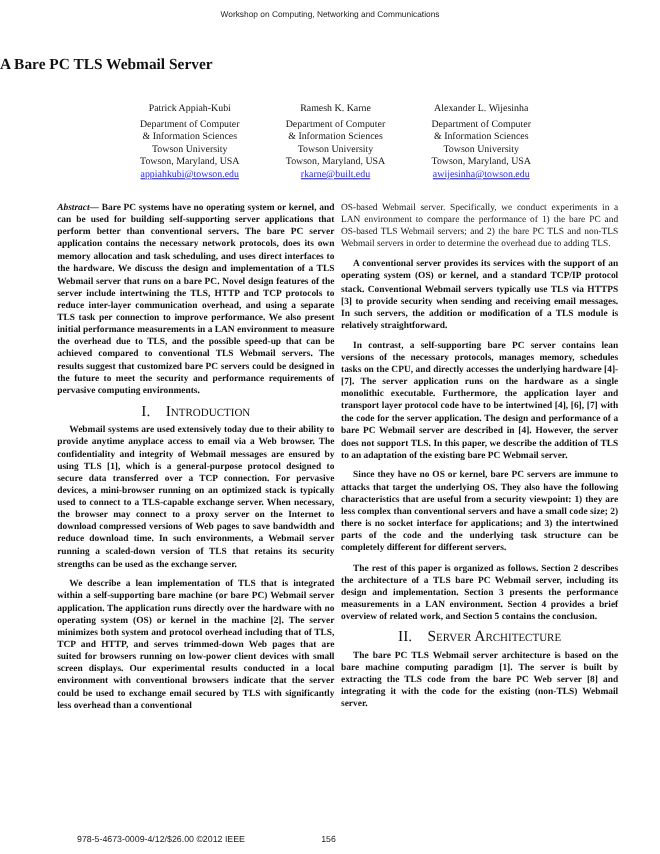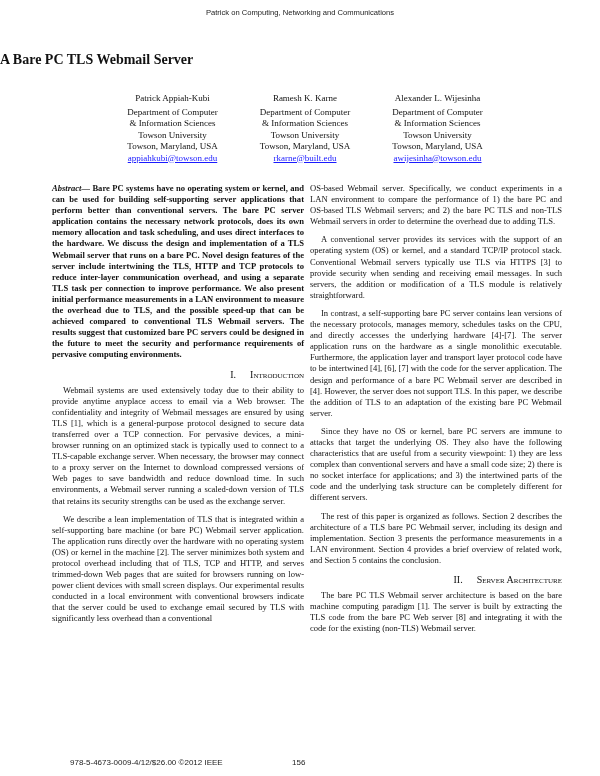--- a/index.html
+++ b/index.html
@@ -7,34 +7,34 @@
   .header { position: absolute; top: 8px; left: 0; width: 600px; text-align: center; font-family: "Liberation Sans", sans-serif; font-size: 7.6px; color: #222; }
   .title { position: absolute; top: 52px; left: 0; width: 600px; font-weight: bold; font-size: 14px; }
   .authors { position: absolute; top: 93px; left: 110px; width: 390px; display: flex; justify-content: space-between; }
   .author { width: 125px; text-align: center; font-size: 9px; line-height: 11.5px; }
   .author .name { margin-bottom: 2px; }
   .author .email { color: #1a1aff; text-decoration: underline; }
   .col { position: absolute; top: 183px; width: 252px; font-size: 8.55px; line-height: 11.1px; text-align: justify; }
   .col.left { left: 52px; }
   .col.right { left: 310px; }
   .col p { margin: 0 0 7px 0; }
-  .indent { text-indent: 11px; }
+  .indent { text-indent: 11px; font-weight: bold; }
   .abstract { font-weight: bold; }
   .abstract .lab { font-style: italic; margin-top: 12px; }
   .keywords { font-weight: bold; font-style: italic; text-indent: 11px; margin-top: 8px !important; }
-  .sec { text-align: right; margin: 8px 0 5px 0 !important; font-size: 10px; }
+  .sec { text-align: center; margin: 8px 0 5px 0 !important; font-size: 14px; }
   .sec .num { margin-right: 14px; }
   .sec .sc { font-variant: small-caps; }
   .footer { position: absolute; top: 758px; left: 70px; font-family: "Liberation Sans", sans-serif; font-size: 8px; color: #222; }
   .footer .pg { position: absolute; left: 222px; top: 0; }
 </style>
 </head>
 <body>
 
-<div class="header">Patrick on Computing, Networking and Communications</div>
+<div class="header">Workshop on Computing, Networking and Communications</div>
 
 <div class="title">A Bare PC TLS Webmail Server</div>
 
 <div class="authors">
   <div class="author">
     <div class="name">Patrick Appiah-Kubi</div>
     <div>Department of Computer</div>
     <div>&amp; Information Sciences</div>
     <div>Towson University</div>
     <div>Towson, Maryland, USA</div>

